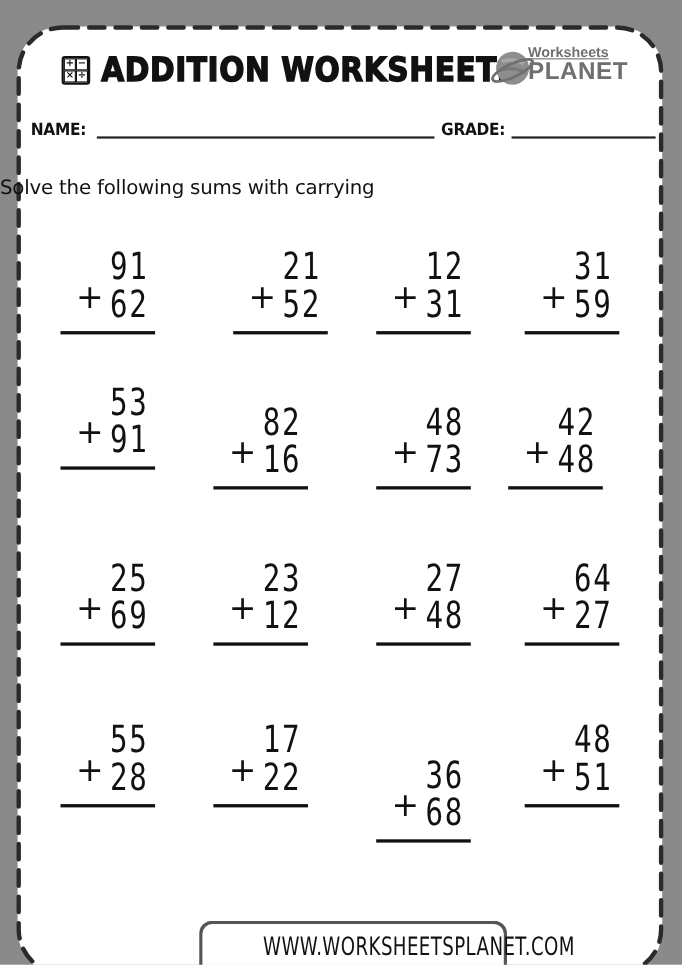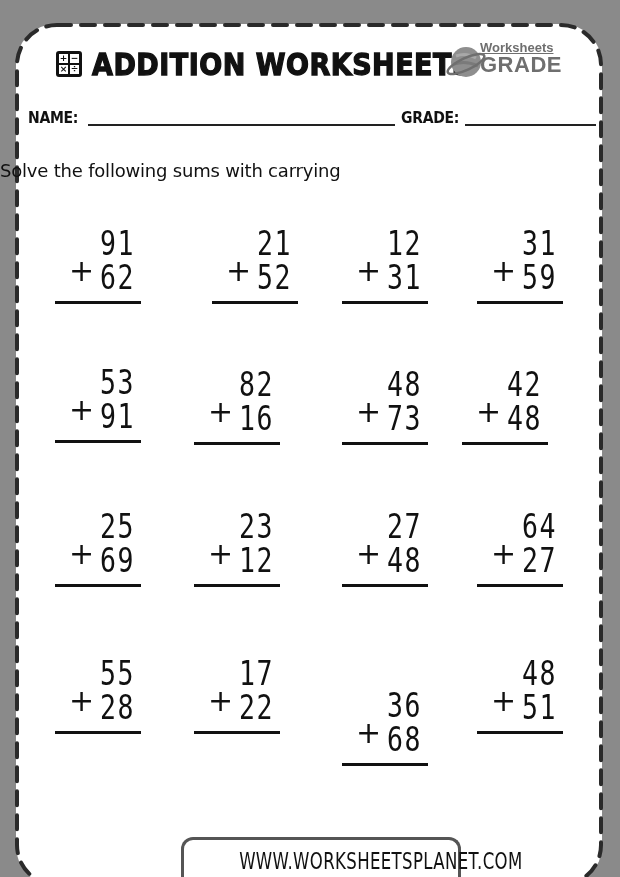--- a/index.html
+++ b/index.html
@@ -99,21 +99,21 @@
 </div>
 
 <div class="logo">
   <svg class="logo-planet" width="40" height="40" viewBox="0 0 40 40">
     <circle cx="20" cy="20" r="15" fill="#8e8e8e"></circle>
     <path d="M10 14 Q20 10 30 16" stroke="#a8a8a8" stroke-width="3" fill="none"></path>
     <path d="M8 22 Q20 18 32 24" stroke="#7a7a7a" stroke-width="3" fill="none"></path>
     <ellipse cx="20" cy="22" rx="20" ry="6" transform="rotate(-25 20 22)" fill="none" stroke="#6f6f6f" stroke-width="2.5"></ellipse>
   </svg>
   <div class="logo-top">Worksheets</div>
-  <div class="logo-bottom">GRADE</div>
+  <div class="logo-bottom">PLANET</div>
 </div>
 
 <div class="name-row">
   <div class="field-label" style="left:0;">NAME:</div>
   <div class="field-line" style="left:60px; width:307px;"></div>
   <div class="field-label" style="left:373px;">GRADE:</div>
   <div class="field-line" style="left:437px; width:131px;"></div>
 </div>
 
 <div class="instruction">Solve the following sums with carrying</div>
@@ -138,21 +138,21 @@
     <div class="num bottom">31</div>
     <div class="rule"></div>
   </div>
   <div class="problem" style="left:477px; top:216px;">
     <div class="num top">31</div>
     <div class="plus" style="left:14px;">+</div>
     <div class="num bottom">59</div>
     <div class="rule"></div>
   </div>
 
-  <div class="problem" style="left:55px; top:355px;">
+  <div class="problem" style="left:55px; top:339px;">
     <div class="num top">53</div>
     <div class="plus" style="left:14px;">+</div>
     <div class="num bottom">91</div>
     <div class="rule"></div>
   </div>
   <div class="problem" style="left:194px; top:357px;">
     <div class="num top">82</div>
     <div class="plus" style="left:14px;">+</div>
     <div class="num bottom">16</div>
     <div class="rule"></div>

